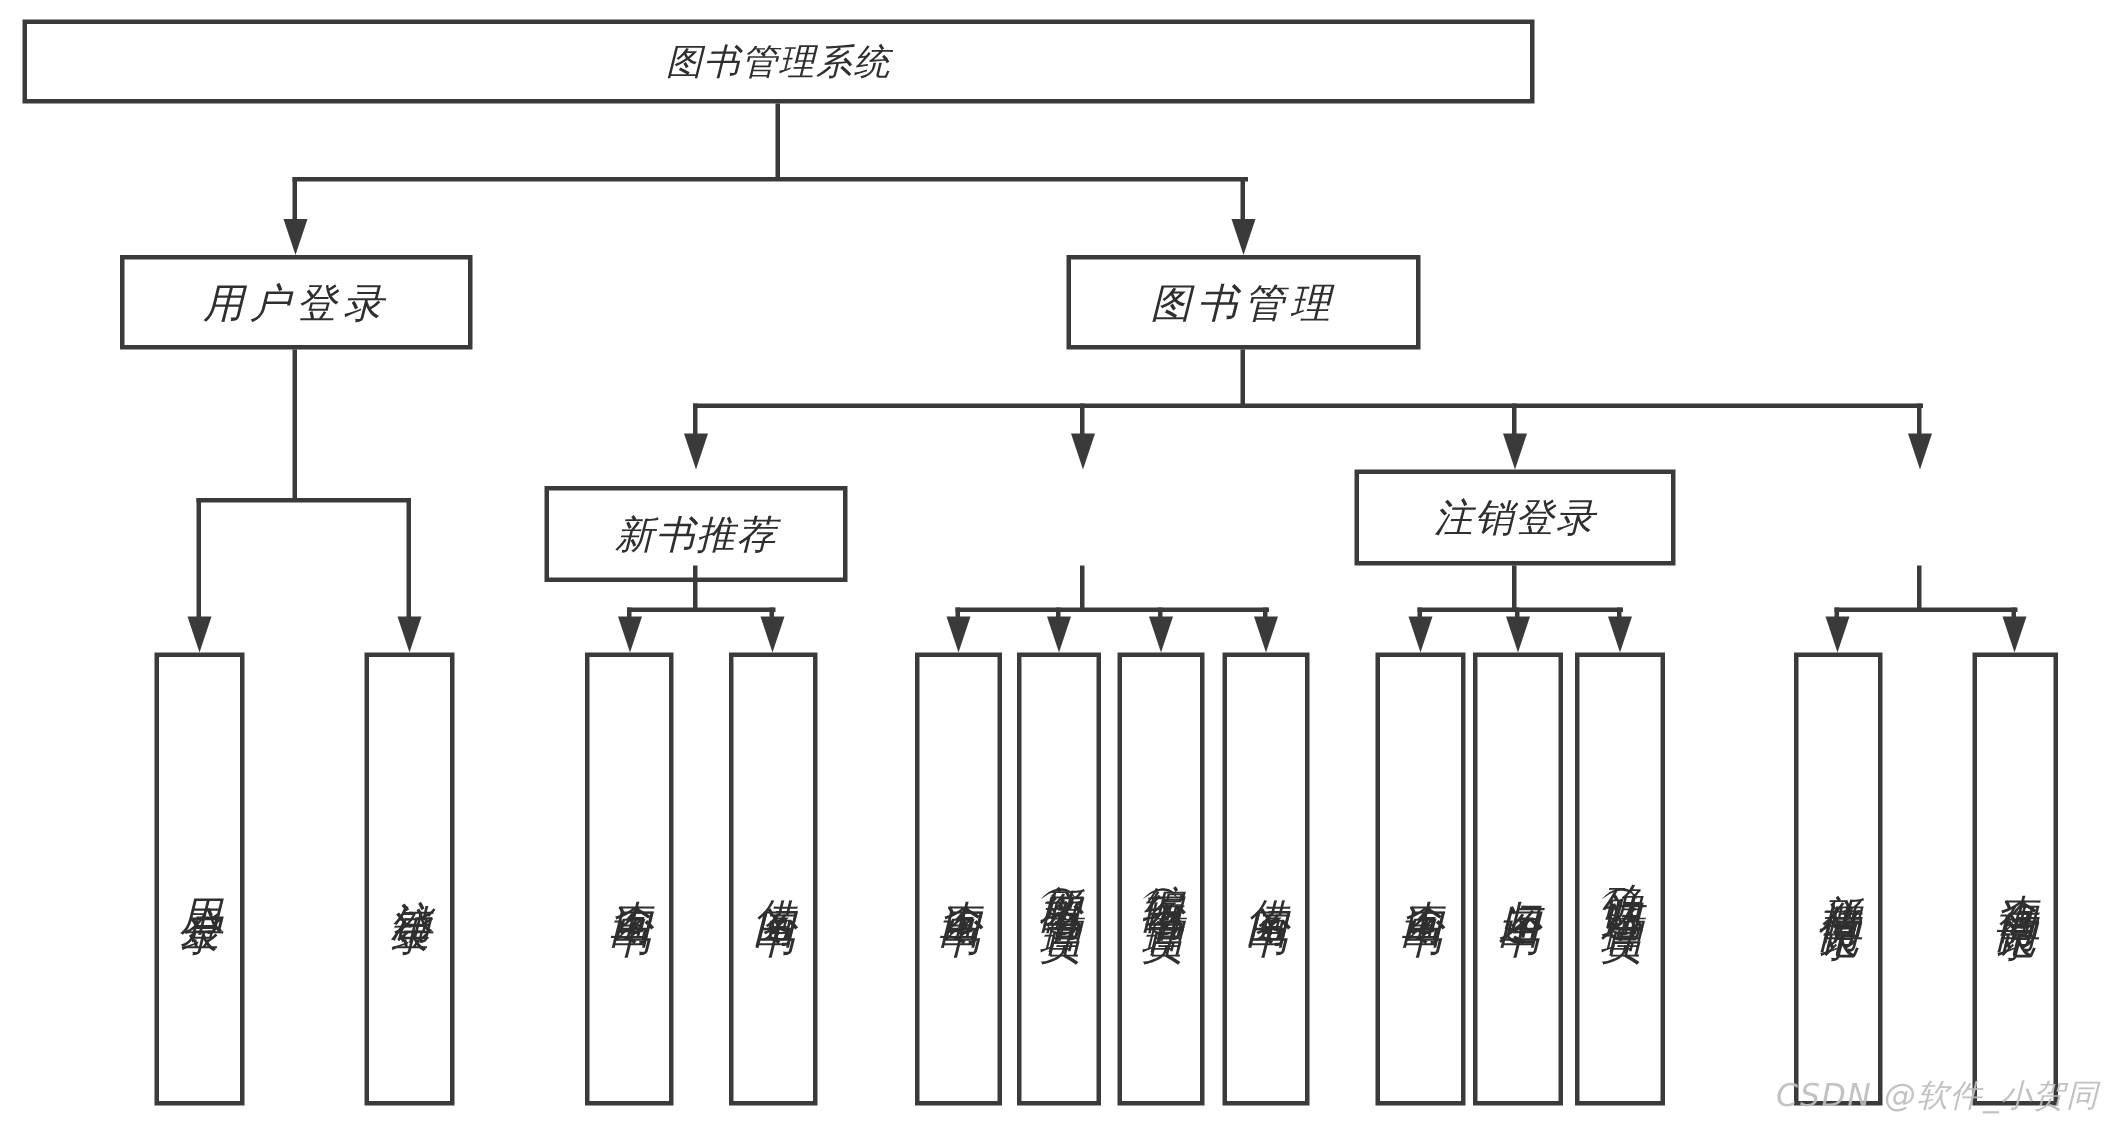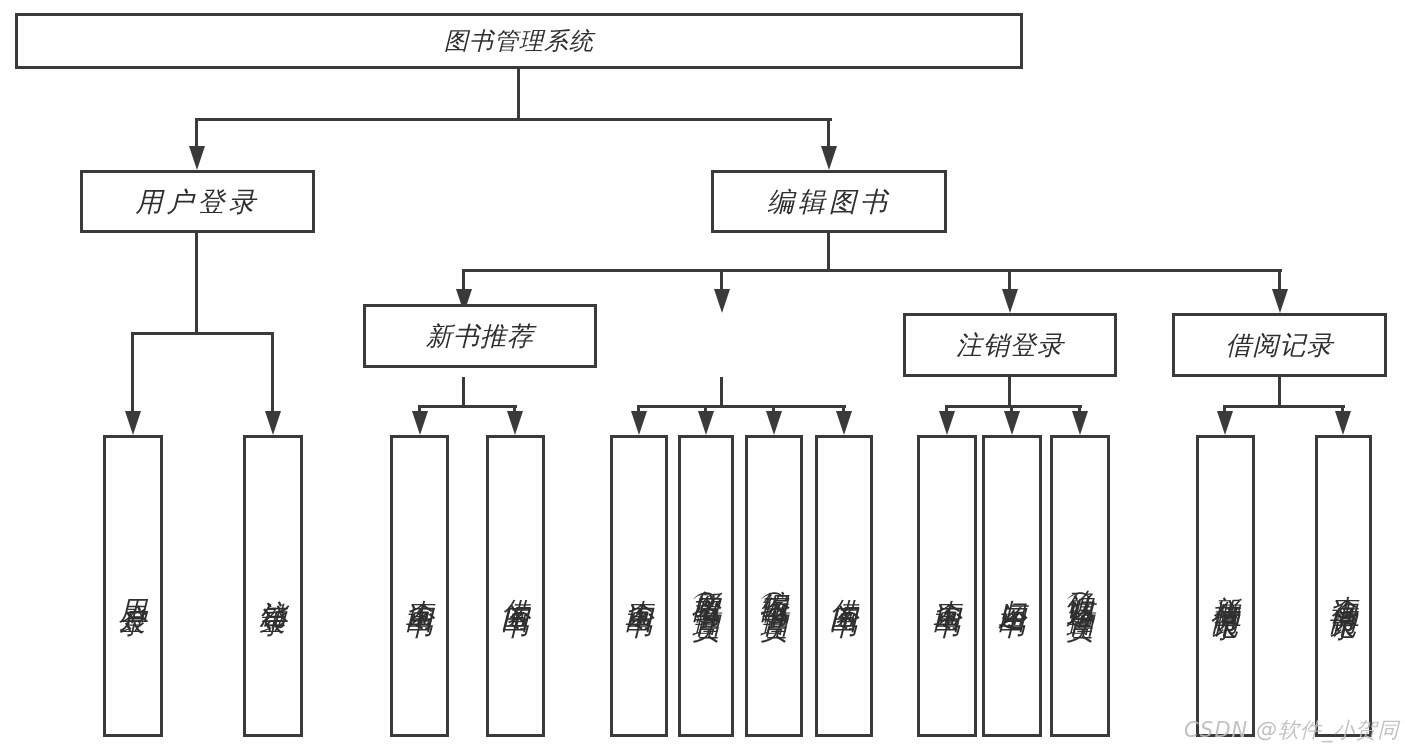--- a/index.html
+++ b/index.html
@@ -48,21 +48,21 @@
     <div class="vline" style="left:195px;top:118px;height:30px"></div>
     <div class="vline" style="left:827px;top:118px;height:30px"></div>
     <div class="arrow" style="left:189px;top:146px"></div>
     <div class="arrow" style="left:821px;top:146px"></div>
   </div>
 
   <div class="box lv2" style="left:80px;top:170px;width:235px;height:63px">
     <span class="lbl">用户登录</span>
   </div>
   <div class="box lv2" style="left:711px;top:170px;width:236px;height:63px">
-    <span class="lbl">编辑图书</span>
+    <span class="lbl">图书管理</span>
   </div>
 
   <div>
     <div class="vline" style="left:195px;top:233px;height:101px"></div>
     <div class="hline" style="left:131px;top:332px;width:143px"></div>
     <div class="vline" style="left:131px;top:332px;height:81px"></div>
     <div class="vline" style="left:271px;top:332px;height:81px"></div>
     <div class="arrow" style="left:125px;top:411px"></div>
     <div class="arrow" style="left:265px;top:411px"></div>
   </div>
@@ -73,28 +73,25 @@
     <div class="vline" style="left:462px;top:269px;height:22px"></div>
     <div class="vline" style="left:720px;top:269px;height:22px"></div>
     <div class="vline" style="left:1008px;top:269px;height:22px"></div>
     <div class="vline" style="left:1278px;top:269px;height:22px"></div>
     <div class="arrow" style="left:456px;top:289px"></div>
     <div class="arrow" style="left:714px;top:289px"></div>
     <div class="arrow" style="left:1002px;top:289px"></div>
     <div class="arrow" style="left:1272px;top:289px"></div>
   </div>
 
-  <div class="box lv3" style="left:363px;top:304px;width:234px;height:64px">
+  <div class="box lv3" style="left:363px;top:324px;width:202px;height:64px">
     <span class="lbl">新书推荐</span>
   </div>
   <div class="box lv3" style="left:903px;top:313px;width:214px;height:64px">
     <span class="lbl">注销登录</span>
-  </div>
-  <div class="box lv3" style="left:1172px;top:313px;width:215px;height:64px">
-    <span class="lbl">借阅记录</span>
   </div>
 
   <div>
     <div class="vline" style="left:462px;top:377px;height:30px"></div>
     <div class="hline" style="left:418px;top:405px;width:99px"></div>
     <div class="vline" style="left:418px;top:405px;height:8px"></div>
     <div class="vline" style="left:513px;top:405px;height:8px"></div>
     <div class="arrow" style="left:412px;top:411px"></div>
     <div class="arrow" style="left:507px;top:411px"></div>
   </div>

